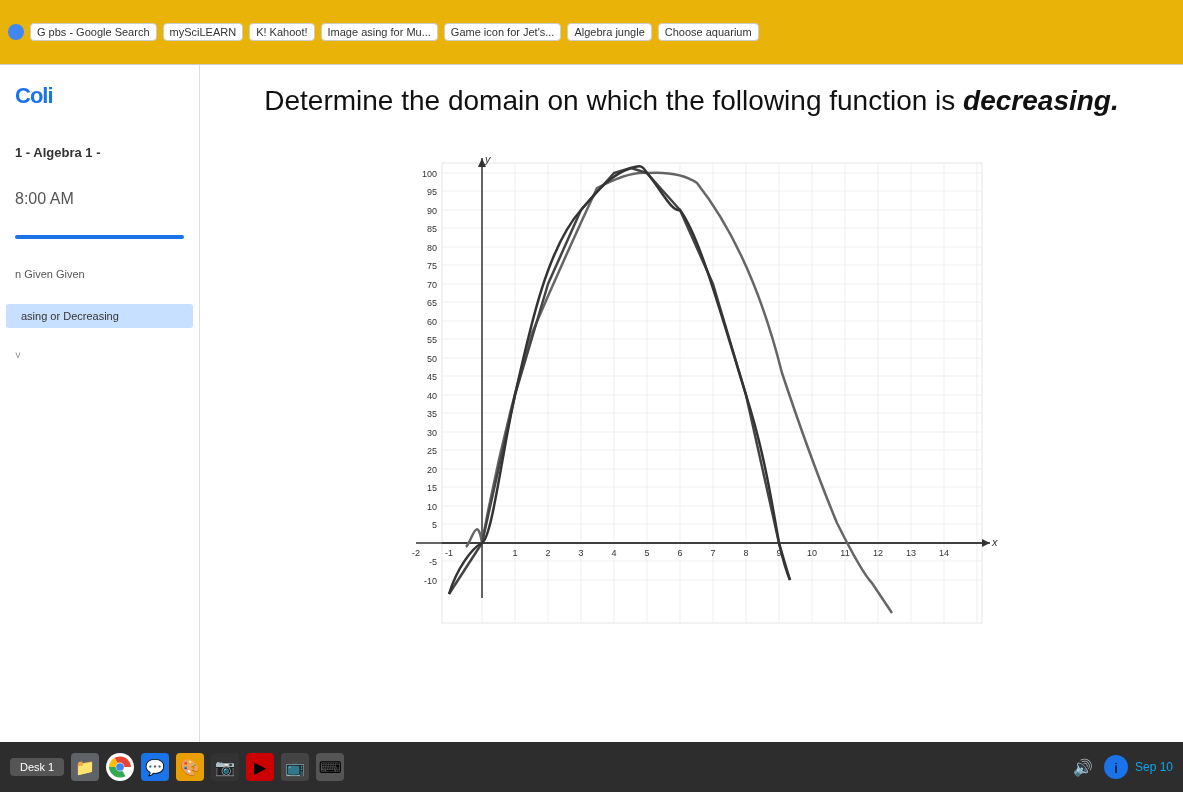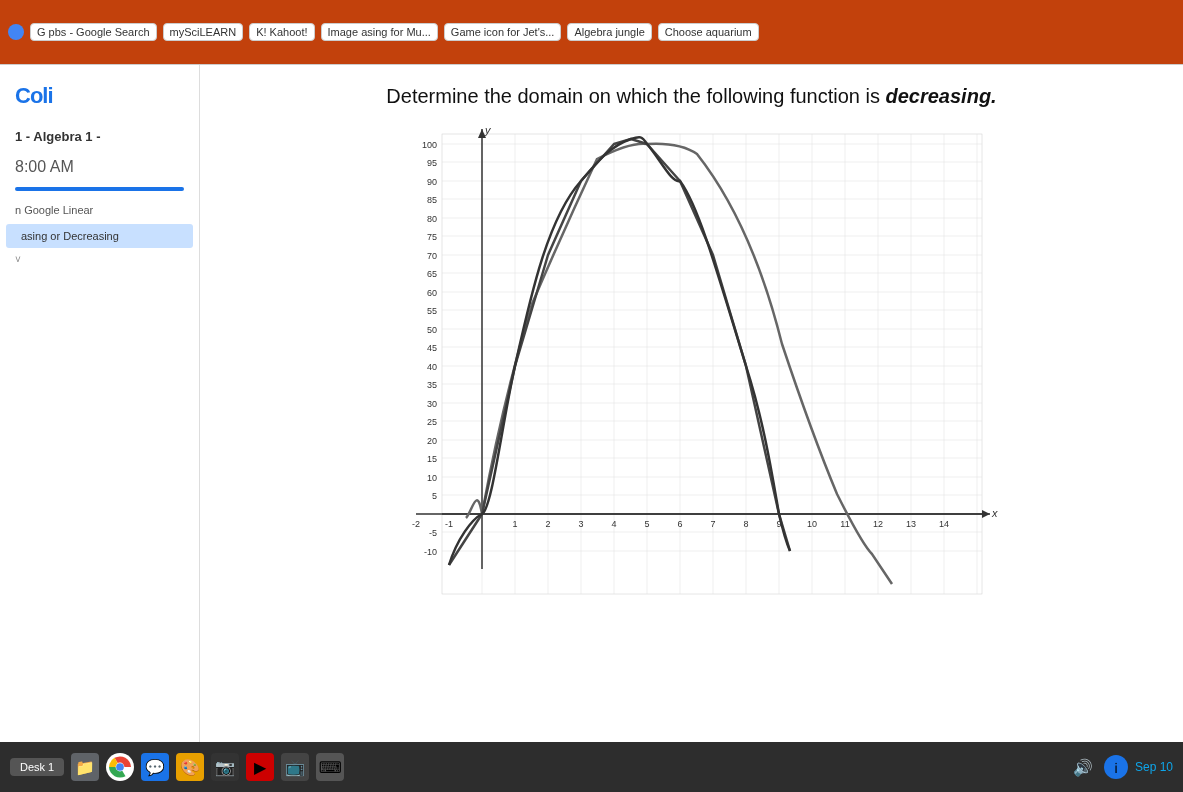--- a/index.html
+++ b/index.html
@@ -9,21 +9,21 @@
       overflow: hidden;
       font-family: Arial, sans-serif;
       background: #e8e8e8;
       position: relative;
     }
 
     
     .browser-top {
       width: 100%;
       height: 65px;
-      background: #c2410c;
+      background: #eab308;
       border-bottom: 1px solid #ccc;
       display: flex;
       align-items: center;
       padding: 0 8px;
       gap: 6px;
       overflow: hidden;
     }
     .browser-top .favicon {
       width: 16px; height: 16px;
       background: #4285f4;
@@ -51,21 +51,21 @@
 
     
     .sidebar {
       width: 200px;
       min-width: 200px;
       background: #fff;
       border-right: 1px solid #ddd;
       padding: 10px 0;
       display: flex;
       flex-direction: column;
-      gap: 4px;
+      gap: 20px;
     }
     .sidebar-logo {
       font-size: 22px;
       font-weight: bold;
       color: #1a73e8;
       padding: 8px 15px;
       letter-spacing: -1px;
     }
     .sidebar-course {
       font-size: 13px;
@@ -115,24 +115,24 @@
       flex: 1;
       padding: 20px 30px;
       display: flex;
       flex-direction: column;
       align-items: center;
       background: #fff;
       overflow: hidden;
     }
 
     .question-title {
-      font-size: 20px;
+      font-size: 28px;
       color: #111;
       text-align: left;
-      margin-bottom: 16px;
+      margin-bottom: 36px;
       font-weight: normal;
     }
     .question-title em {
       font-style: italic;
       font-weight: bold;
     }
 
     
     .graph-container {
       position: relative;
@@ -195,21 +195,21 @@
   <div class="browser-tab">Choose aquarium</div>
 </div>
 
 <div class="page-area">
 
   <div class="sidebar">
     <div class="sidebar-logo">Coli</div>
     <div class="sidebar-course">1 - Algebra 1 -</div>
     <div class="sidebar-time">8:00 AM</div>
     <div class="sidebar-divider"></div>
-    <div class="sidebar-link">n Google Linear</div>
+    <div class="sidebar-link">n Given Given</div>
     <div class="sidebar-highlighted">asing or Decreasing</div>
     <div class="sidebar-chevron">˅</div>
   </div>
 
   <div class="main-content">
 
     <div class="question-title">
       <span>Determine the domain on which the following function is </span><em>decreasing.</em>
     </div>
 

